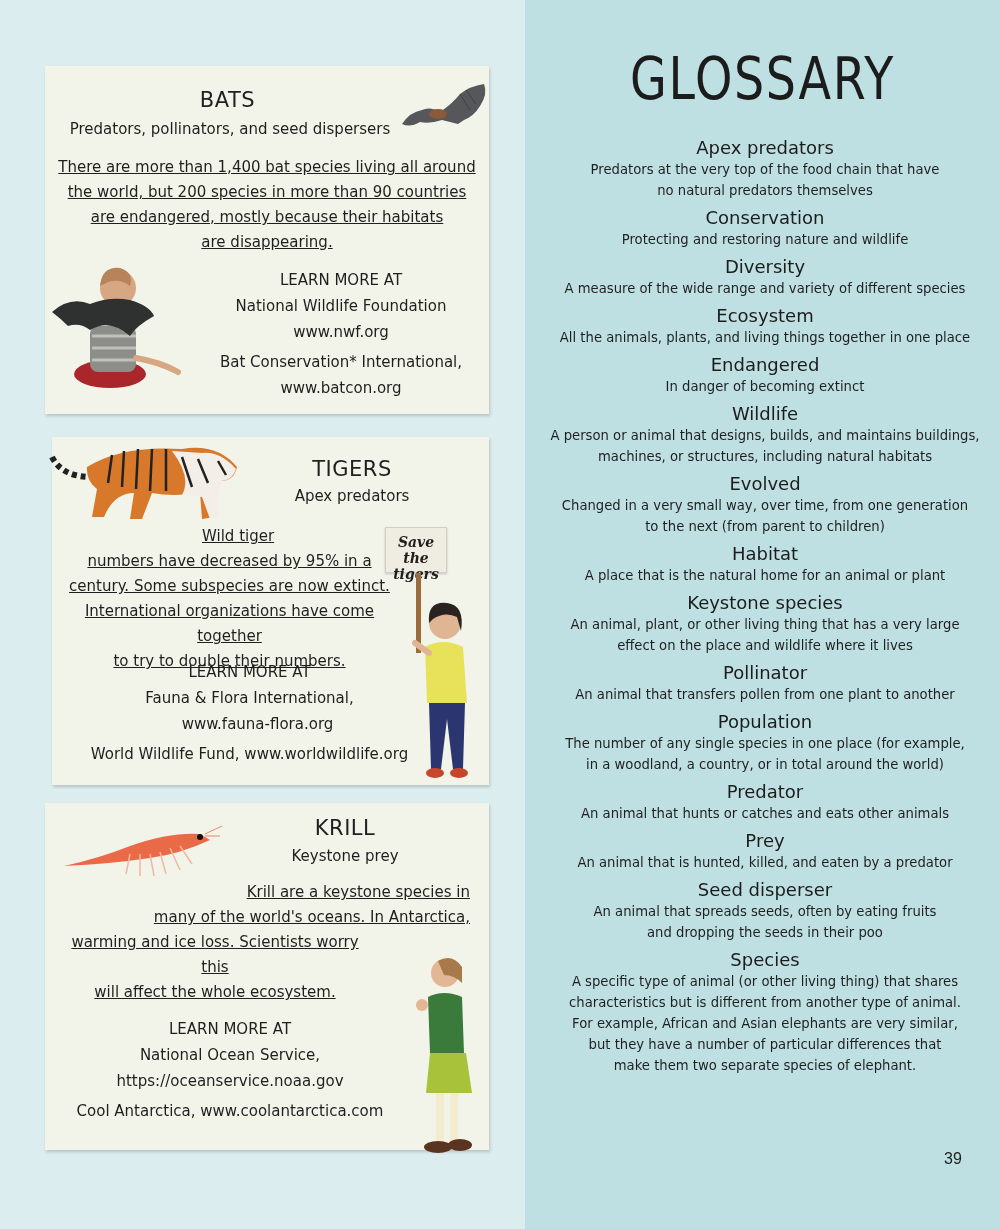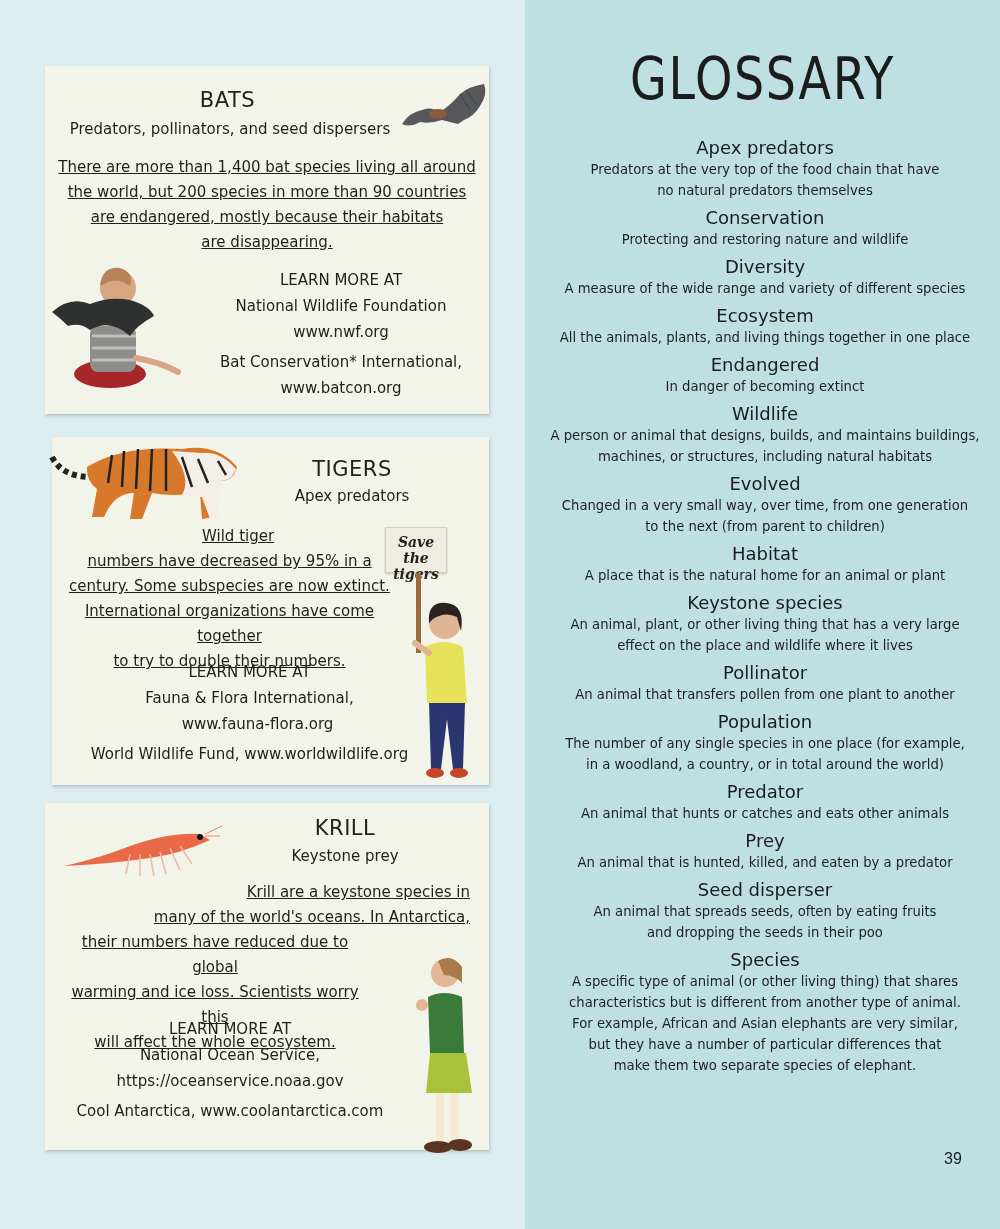--- a/index.html
+++ b/index.html
@@ -140,21 +140,20 @@
 </div>
 
 <div class="card" id="card-krill">
   <div class="txt title" style="left:230px;width:140px;top:13px;">KRILL</div>
   <div class="txt subtitle" style="left:220px;width:160px;top:44px;">Keystone prey</div>
   <div class="txt body" style="left:20px;width:405px;top:77px;text-align:right;">
     <div style="text-align:right;">Krill are a keystone species in</div>
     <div style="text-align:right;">many of the world's oceans. In Antarctica,</div>
   </div>
   <div class="txt body" style="left:15px;width:310px;top:127px;">
-    <div>their numbers have reduced due to global</div>
     <div>warming and ice loss. Scientists worry this</div>
     <div>will affect the whole ecosystem.</div>
   </div>
   <div class="txt lm" style="left:0;width:370px;top:213px;">
     <div>LEARN MORE AT</div>
     <div>National Ocean Service,</div>
     <div style="margin-bottom:4px;">https://oceanservice.noaa.gov</div>
     <div>Cool Antarctica, www.coolantarctica.com</div>
   </div>
 

